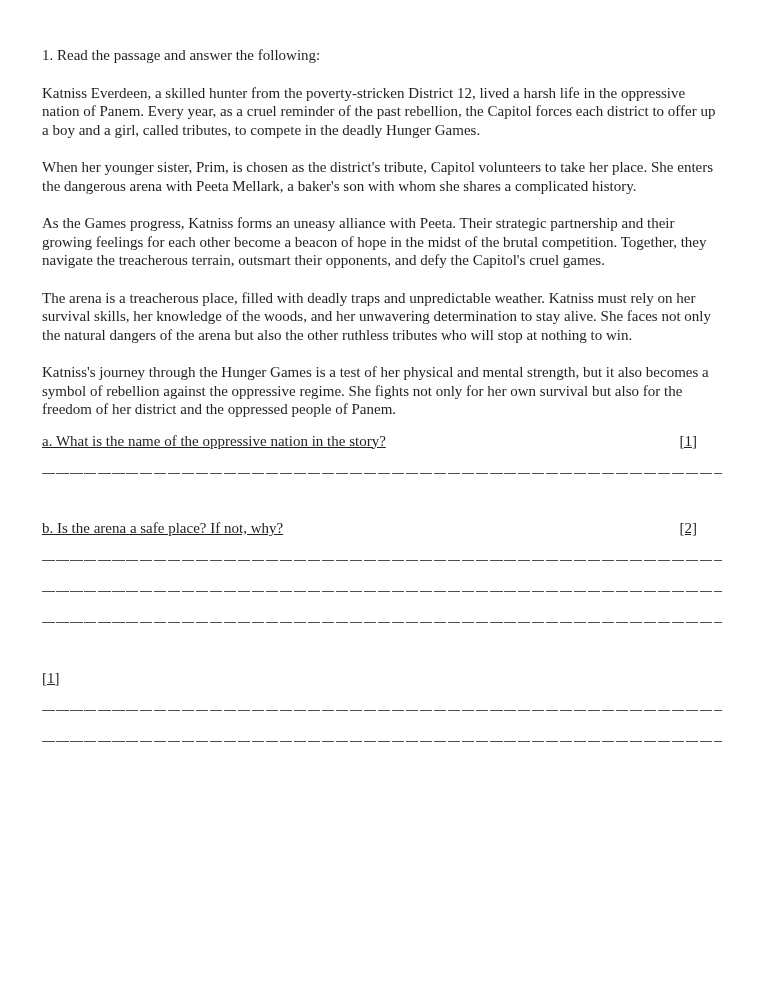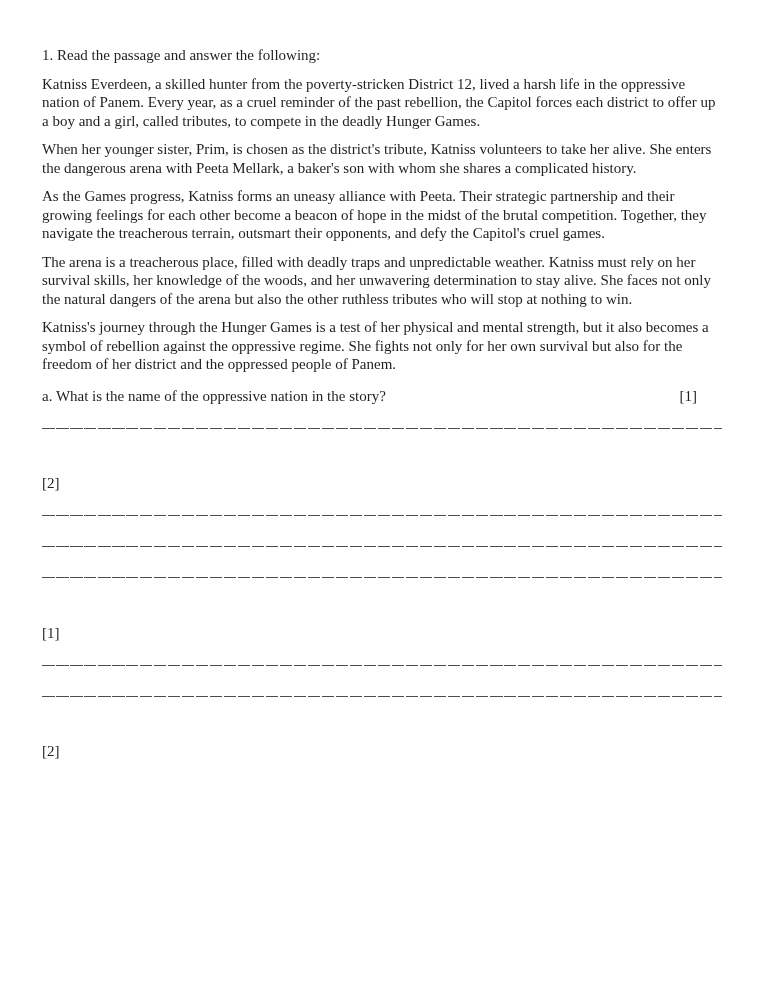--- a/index.html
+++ b/index.html
@@ -11,25 +11,26 @@
     margin: 0 auto;
     background: #ffffff;
     font-family: "Liberation Serif", "DejaVu Serif", serif;
     font-size: 15px;
     line-height: 18.5px;
     color: #1f1f1f;
     padding: 46px 46px 0 42px;
     overflow: hidden;
   }
   .heading { margin: 0; font-weight: normal; font-size: 15px; }
-  .para { margin-top: 10px; text-align: left; }
+  .para { margin-top: 19px; text-align: left; }
   .q-row {
     display: flex;
     justify-content: space-between;
     align-items: center;
+    text-decoration: underline;
   }
   .q-label { white-space: pre-wrap; }
   .q-mark { padding-right: 25px; white-space: nowrap; }
   .answer-line {
     height: 2px;
     background-image: repeating-linear-gradient(
       to right, #4d4d4d 0px, #4d4d4d 12.5px, transparent 12.5px, transparent 14px);
     background-position: 0 bottom;
     background-size: 100% 1.4px;
     background-repeat: no-repeat;
@@ -41,32 +42,33 @@
   .bold { font-weight: bold; }
 </style>
 </head>
 <body>
 
 <div class="page">
 
   <p class="heading">1. Read the passage and answer the following:</p>
 
   <p class="para">Katniss Everdeen, a skilled hunter from the poverty-stricken District 12, lived a harsh life in the oppressive nation of Panem. Every year, as a cruel reminder of the past rebellion, the Capitol forces each district to offer up a boy and a girl, called tributes, to compete in the deadly Hunger Games.</p>
-  <p class="para">When her younger sister, Prim, is chosen as the district's tribute, Katniss volunteers to take her alive. She enters the dangerous arena with Peeta Mellark, a baker's son with whom she shares a complicated history.</p>
+  <p class="para">When her younger sister, Prim, is chosen as the district's tribute, Capitol volunteers to take her place. She enters the dangerous arena with Peeta Mellark, a baker's son with whom she shares a complicated history.</p>
   <p class="para">As the Games progress, Katniss forms an uneasy alliance with Peeta. Their strategic partnership and their growing feelings for each other become a beacon of hope in the midst of the brutal competition. Together, they navigate the treacherous terrain, outsmart their opponents, and defy the Capitol's cruel games.</p>
   <p class="para">The arena is a treacherous place, filled with deadly traps and unpredictable weather. Katniss must rely on her survival skills, her knowledge of the woods, and her unwavering determination to stay alive. She faces not only the natural dangers of the arena but also the other ruthless tributes who will stop at nothing to win.</p>
   <p class="para">Katniss's journey through the Hunger Games is a test of her physical and mental strength, but it also becomes a symbol of rebellion against the oppressive regime. She fights not only for her own survival but also for the freedom of her district and the oppressed people of Panem.</p>
 
   <div class="q-row mt-q-first">
     <span class="q-label">a. What is the name of the oppressive nation in the story?</span>
     <span class="q-mark">[1]</span>
   </div>
   <div class="answer-line mt-line-first"></div>
 
   <div class="q-row mt-q">
+    <span class="q-label">b. Is the arena a safe place? If not, why?</span>
     <span class="q-mark">[2]</span>
   </div>
   <div class="answer-line mt-line-first"></div>
   <div class="answer-line mt-line-next"></div>
   <div class="answer-line mt-line-next"></div>
 
   <div class="q-row mt-q">
     <span class="q-mark">[1]</span>
   </div>
   <div class="answer-line mt-line-first"></div>

